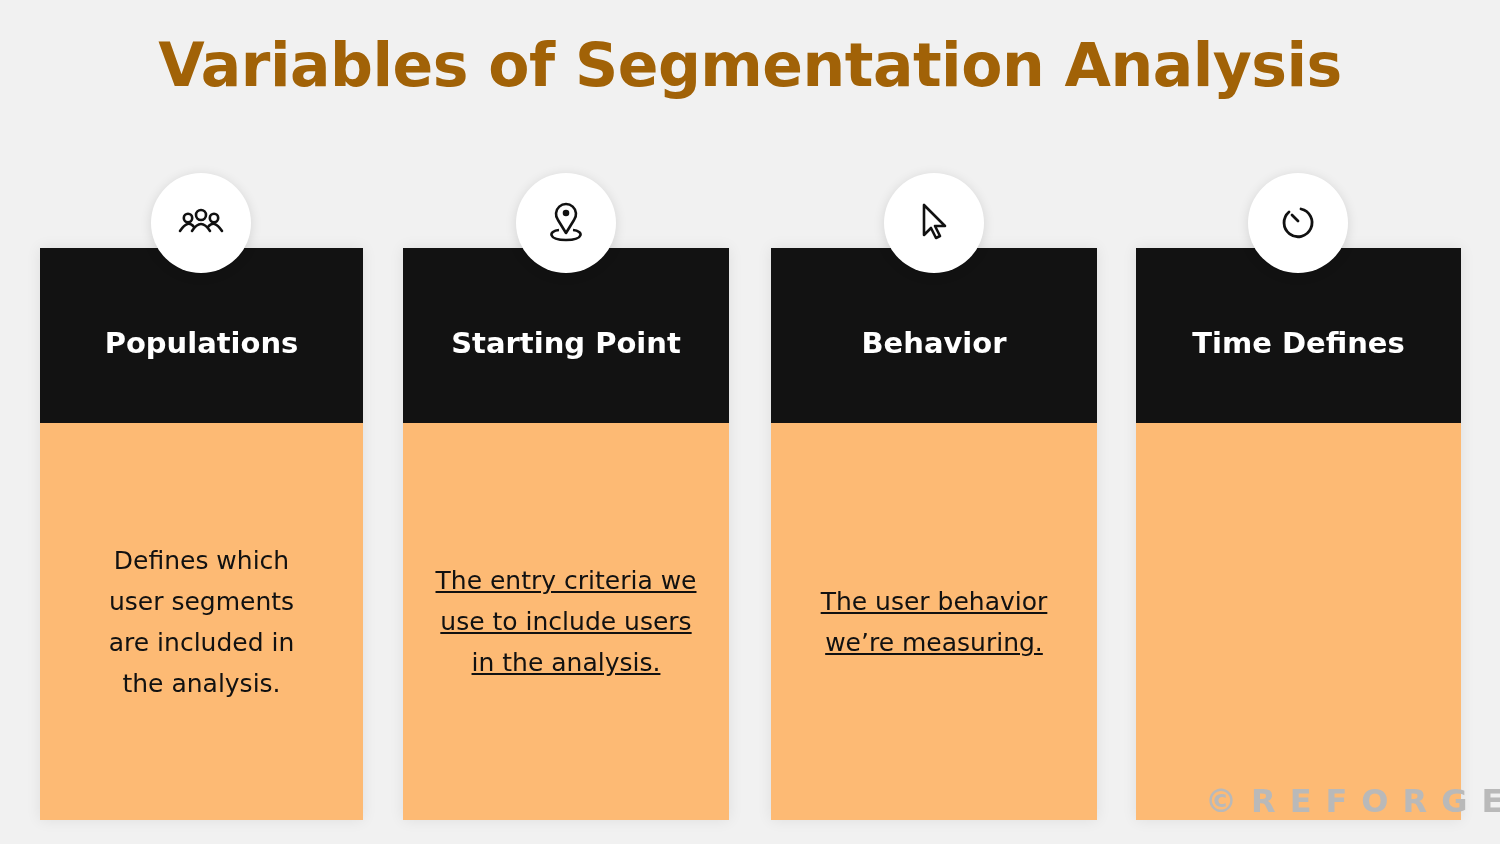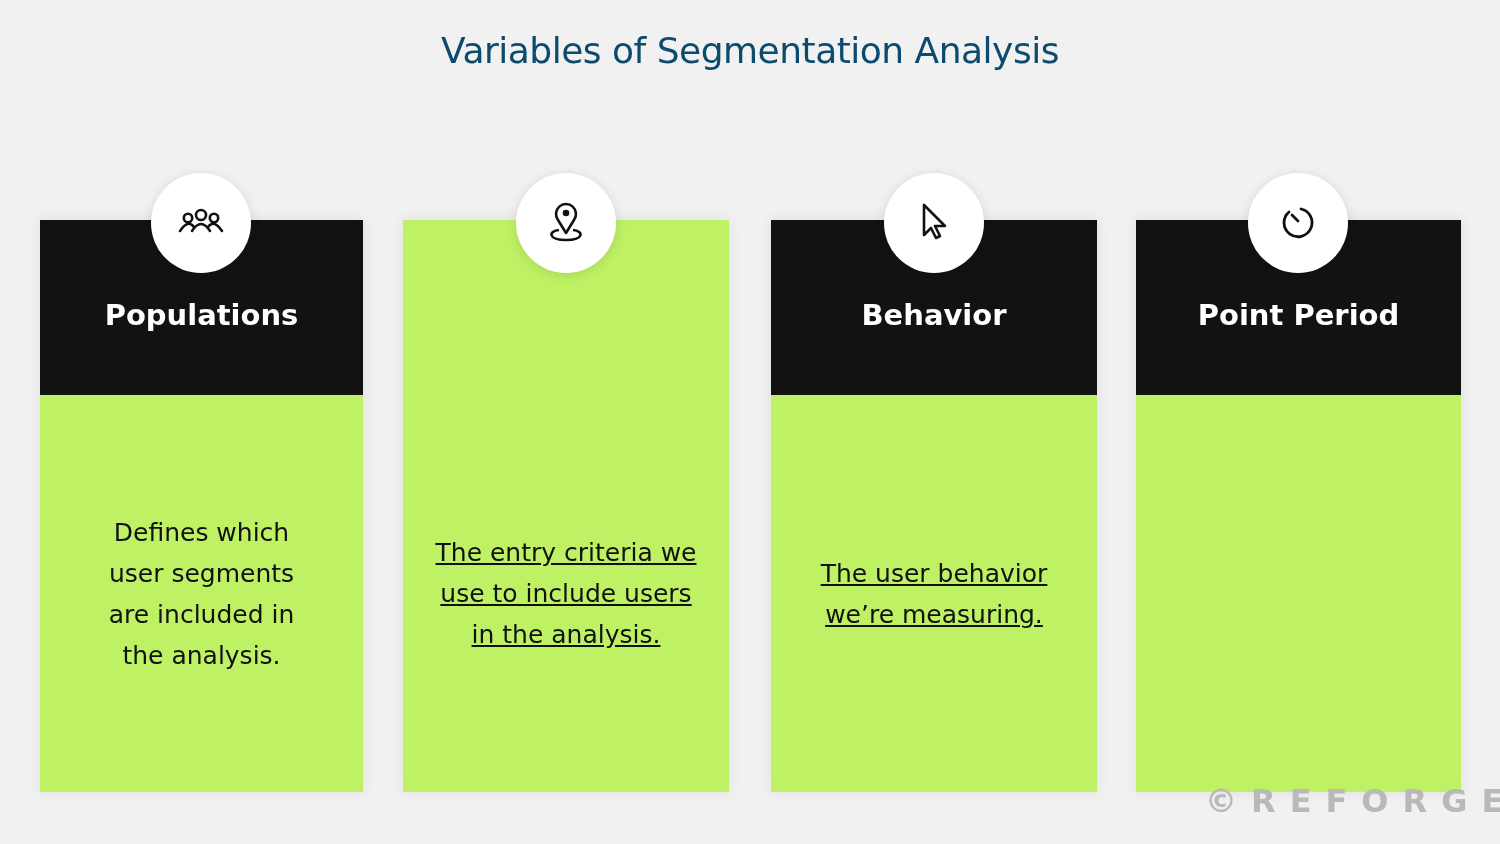--- a/index.html
+++ b/index.html
@@ -2,24 +2,24 @@
 <html><head>
 <meta charset="utf-8">
 <style>
   html, body { margin:0; padding:0; }
   body {
     width:1500px; height:844px; background:#f1f1f1; position:relative; overflow:hidden;
     font-family:"Liberation Sans", sans-serif; color:#111;
   }
   .title {
     position:absolute; left:0; right:0; top:30px; text-align:center;
-    font-family:"DejaVu Sans", sans-serif; font-weight:normal; font-size:36px; letter-spacing:-0.5px; color:#0c4a6e;
+    font-family:"DejaVu Sans", sans-serif; font-weight:bold; font-size:60px; letter-spacing:-0.5px; color:#a16207;
   }
   .card {
-    position:absolute; top:220px; height:572px; background:#bef264;
+    position:absolute; top:248px; height:572px; background:#fdba74;
     box-shadow:0 0 14px rgba(0,0,0,0.08);
   }
   .card .head {
     position:absolute; left:0; right:0; top:0; height:175px; background:#121212;
     display:flex; align-items:center; justify-content:center;
   }
   .card .head span {
     color:#fff; font-family:"DejaVu Sans", sans-serif; font-weight:bold; font-size:29px; margin-top:14px;
   }
   .card .body {
@@ -61,20 +61,23 @@
     <circle cx="30" cy="22" r="5"></circle>
       <path d="M21 38 q9-14 18 0"></path>
     <circle cx="17" cy="25" r="4.2"></circle>
       <path d="M9 38 q8-12 14-4"></path>
     <circle cx="43" cy="25" r="4.2"></circle>
       <path d="M51 38 q-8-12 -14-4"></path>
   </svg>
 </div>
 
 <div class="card" style="left:403px; width:326px;">
+  <div class="head">
+      <span>Starting Point</span>
+    </div>
   <div class="body">
       <p class="ml" style="white-space: pre-line; text-decoration: underline;">The entry criteria we
 use to include users
 in the analysis.</p>
     </div>
 </div>
 <div class="circle" style="left:516px;">
   <svg viewBox="0 0 60 60" fill="none" stroke="#111" stroke-width="2.6" stroke-linejoin="round">
     <path d="M30 40 L22 27 A10 10 0 1 1 38 27 Z"></path>
       <circle cx="30" cy="20" r="2" fill="#111"></circle>
@@ -92,21 +95,21 @@
     </div>
 </div>
 <div class="circle" style="left:884px;">
   <svg viewBox="0 0 60 60" fill="none" stroke="#111" stroke-width="2.6" stroke-linejoin="round">
     <path d="M20 12 L20 42 L27 35 L32 45 L36 43 L31 33 L41 33 Z"></path>
   </svg>
 </div>
 
 <div class="card" style="left:1136px; width:325px;">
   <div class="head">
-      <span>Point Period</span>
+      <span>Time Defines</span>
     </div>
 </div>
 <div class="circle" style="left:1248px;">
   <svg viewBox="0 0 60 60" fill="none" stroke="#111" stroke-width="2.8" stroke-linecap="round">
     <path d="M33 16 A14 14 0 1 1 21 19"></path>
       <path d="M24 22 L30 28"></path>
   </svg>
 </div>
 
 <div class="watermark">©REFORGE</div>

